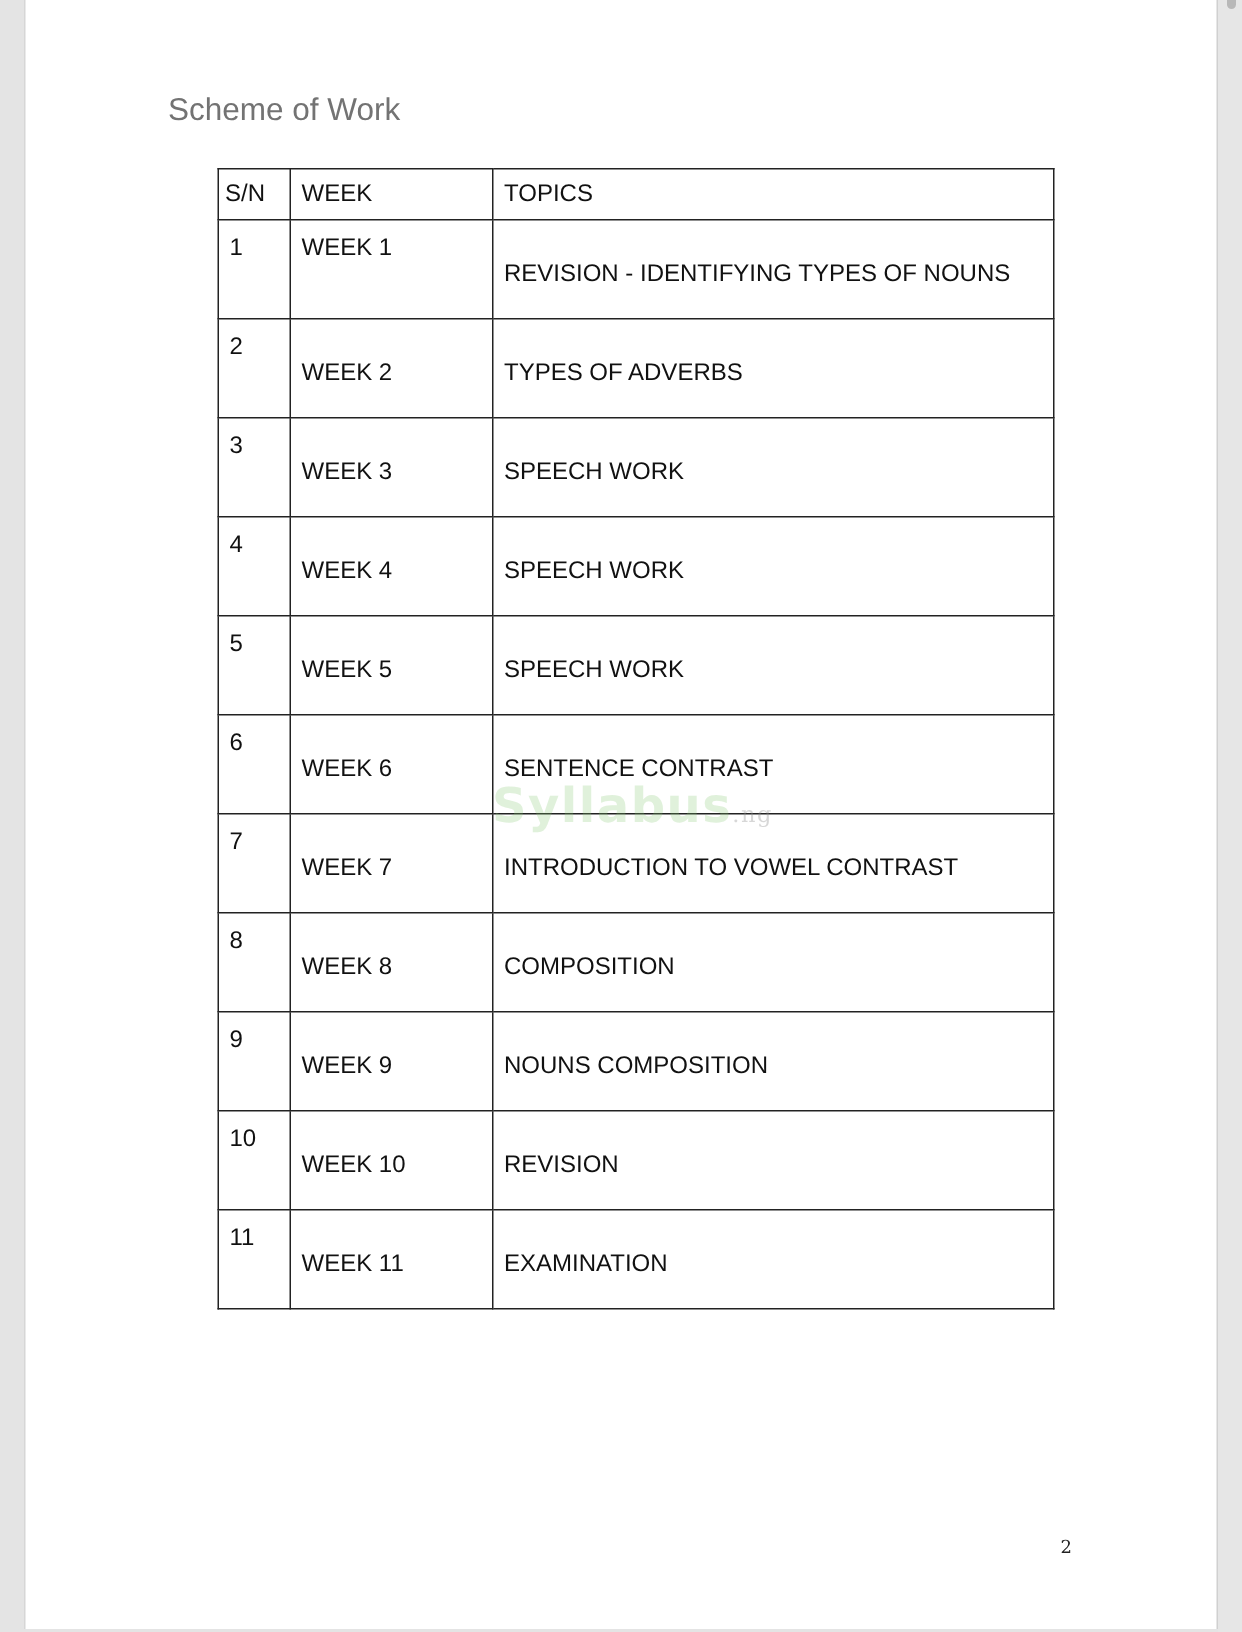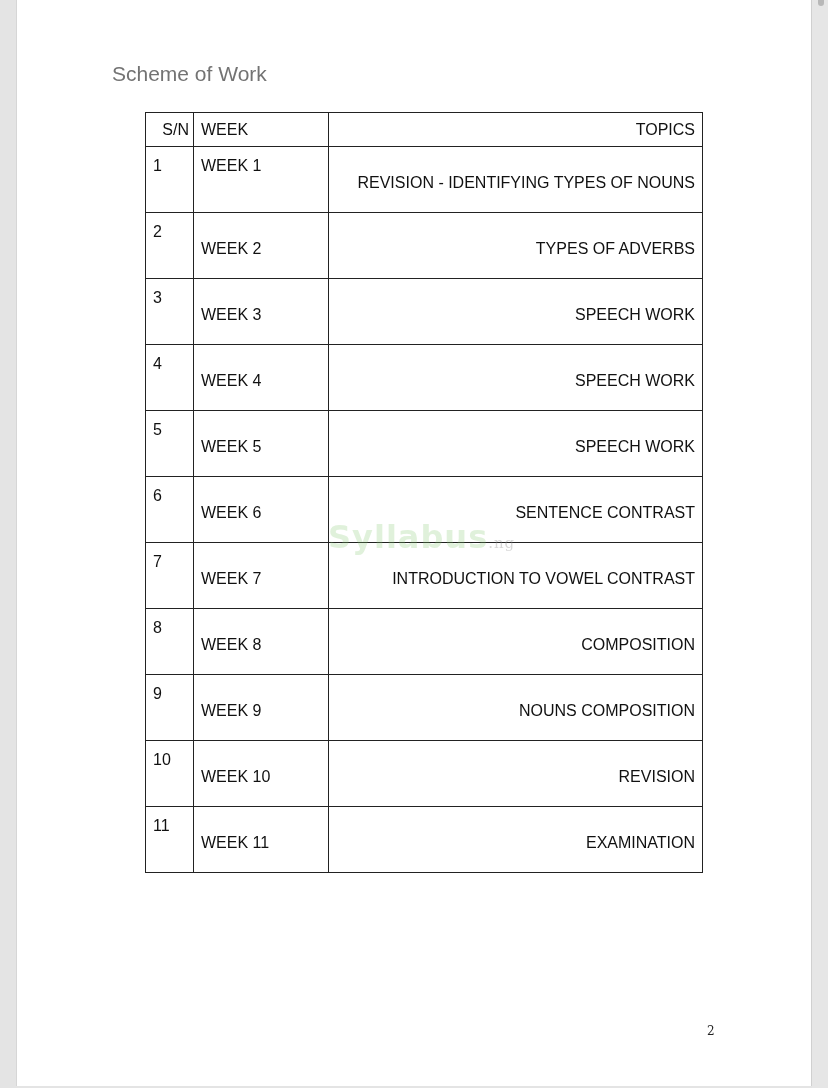--- a/index.html
+++ b/index.html
@@ -38,22 +38,22 @@
       border: 1.5px solid #222;
       padding: 0 7px;
       vertical-align: top;
       font-weight: normal;
       text-align: left;
     }
     th { height: 33px; vertical-align: middle; }
     tr.row td { height: 65px; }
     .c1 { width: 33px; }
     .c2 { width: 120px; }
-    .c3 { width: 359px; text-align: right; }
-    th.c1 { text-align: right; padding: 0 4px; }
+    .c3 { width: 359px; }
+    th.c1 { text-align: left; padding: 0 4px; }
     .sn { padding-top: 10px; display: block; }
     .mid { display: block; padding-top: 27px; }
     .wk-top { display: block; padding-top: 10px; }
     .watermark {
       position: absolute; left: 328px; top: 518px;
       font-family: "DejaVu Sans", sans-serif; font-weight: bold;
       font-size: 32px; color: rgba(130, 200, 110, 0.25);
       letter-spacing: 1px;
     }
     .watermark .ng { font-family: "DejaVu Serif", serif; font-weight: normal; font-size: 15px; color: rgba(140,140,140,0.35); }

